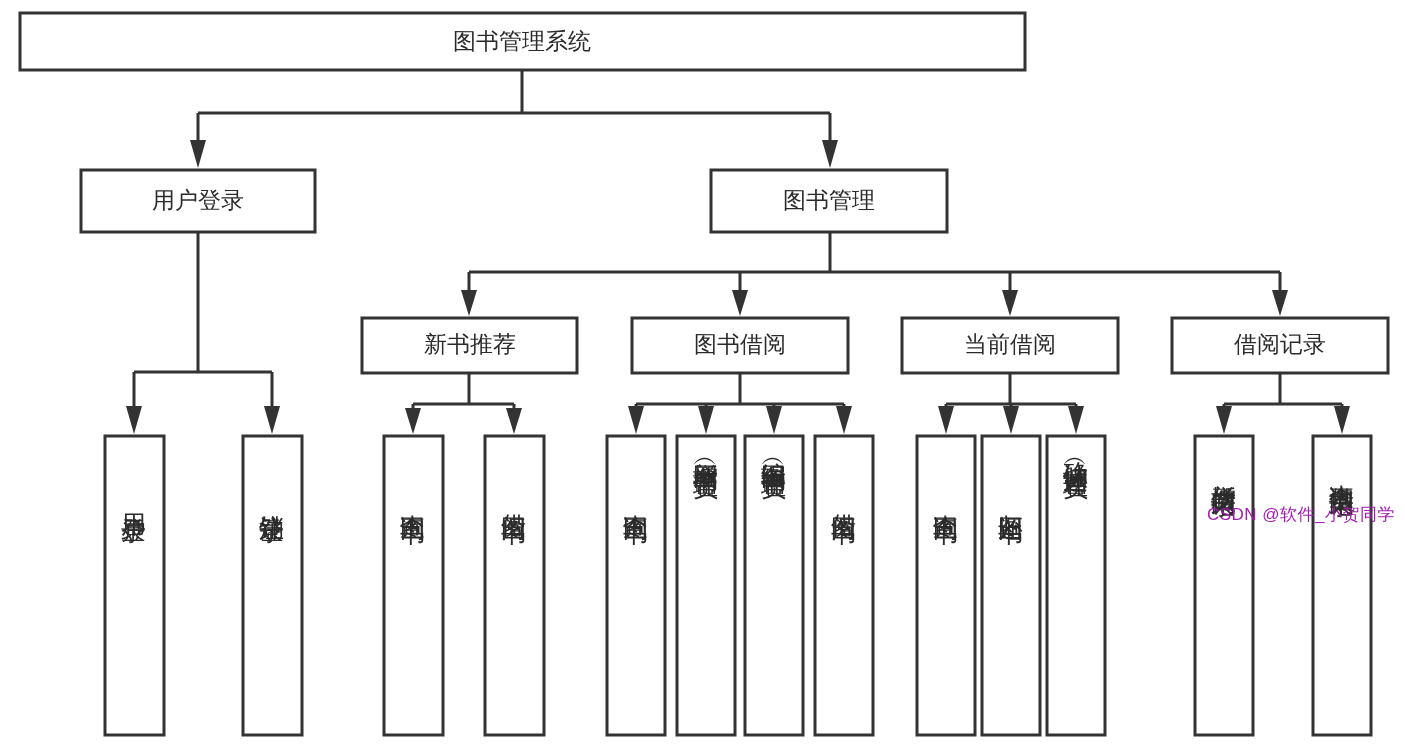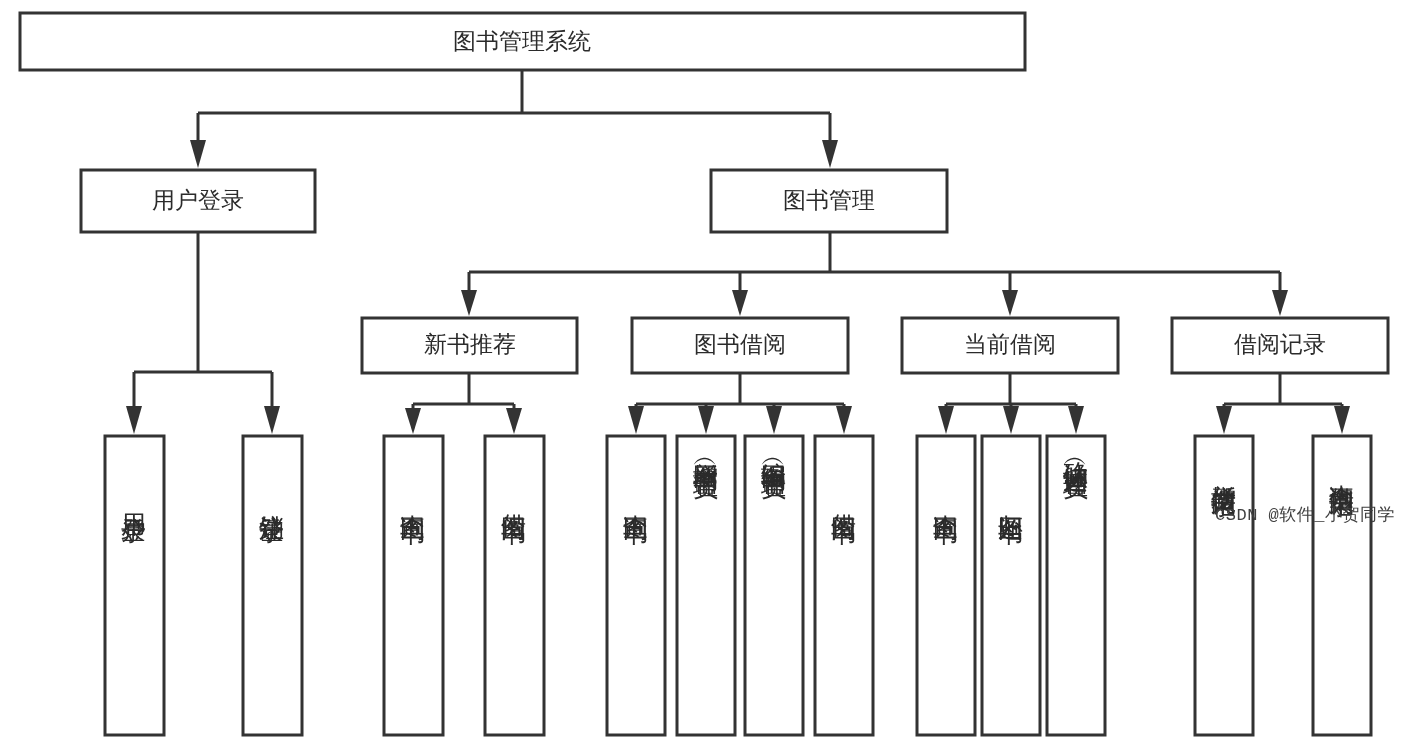--- a/index.html
+++ b/index.html
@@ -58,23 +58,23 @@
     letter-spacing: 2px;
     text-align: center;
     white-space: nowrap;
     transform: translateX(-50%);
     user-select: none;
   }
   .watermark {
     position: absolute;
     right: 10px;
     bottom: 6px;
-    font-family: Liberation Mono, monospace;
+    font-family: Liberation Sans, sans-serif;
     font-size: 17px;
-    color: #404040;
+    color: #a21caf;
     letter-spacing: 0.5px;
     white-space: nowrap;
   }
 </style>
 </head>
 <body>
 
 <div id="diagram-root">
 
   <svg class="diagram-canvas" viewBox="0 0 1405 747">

